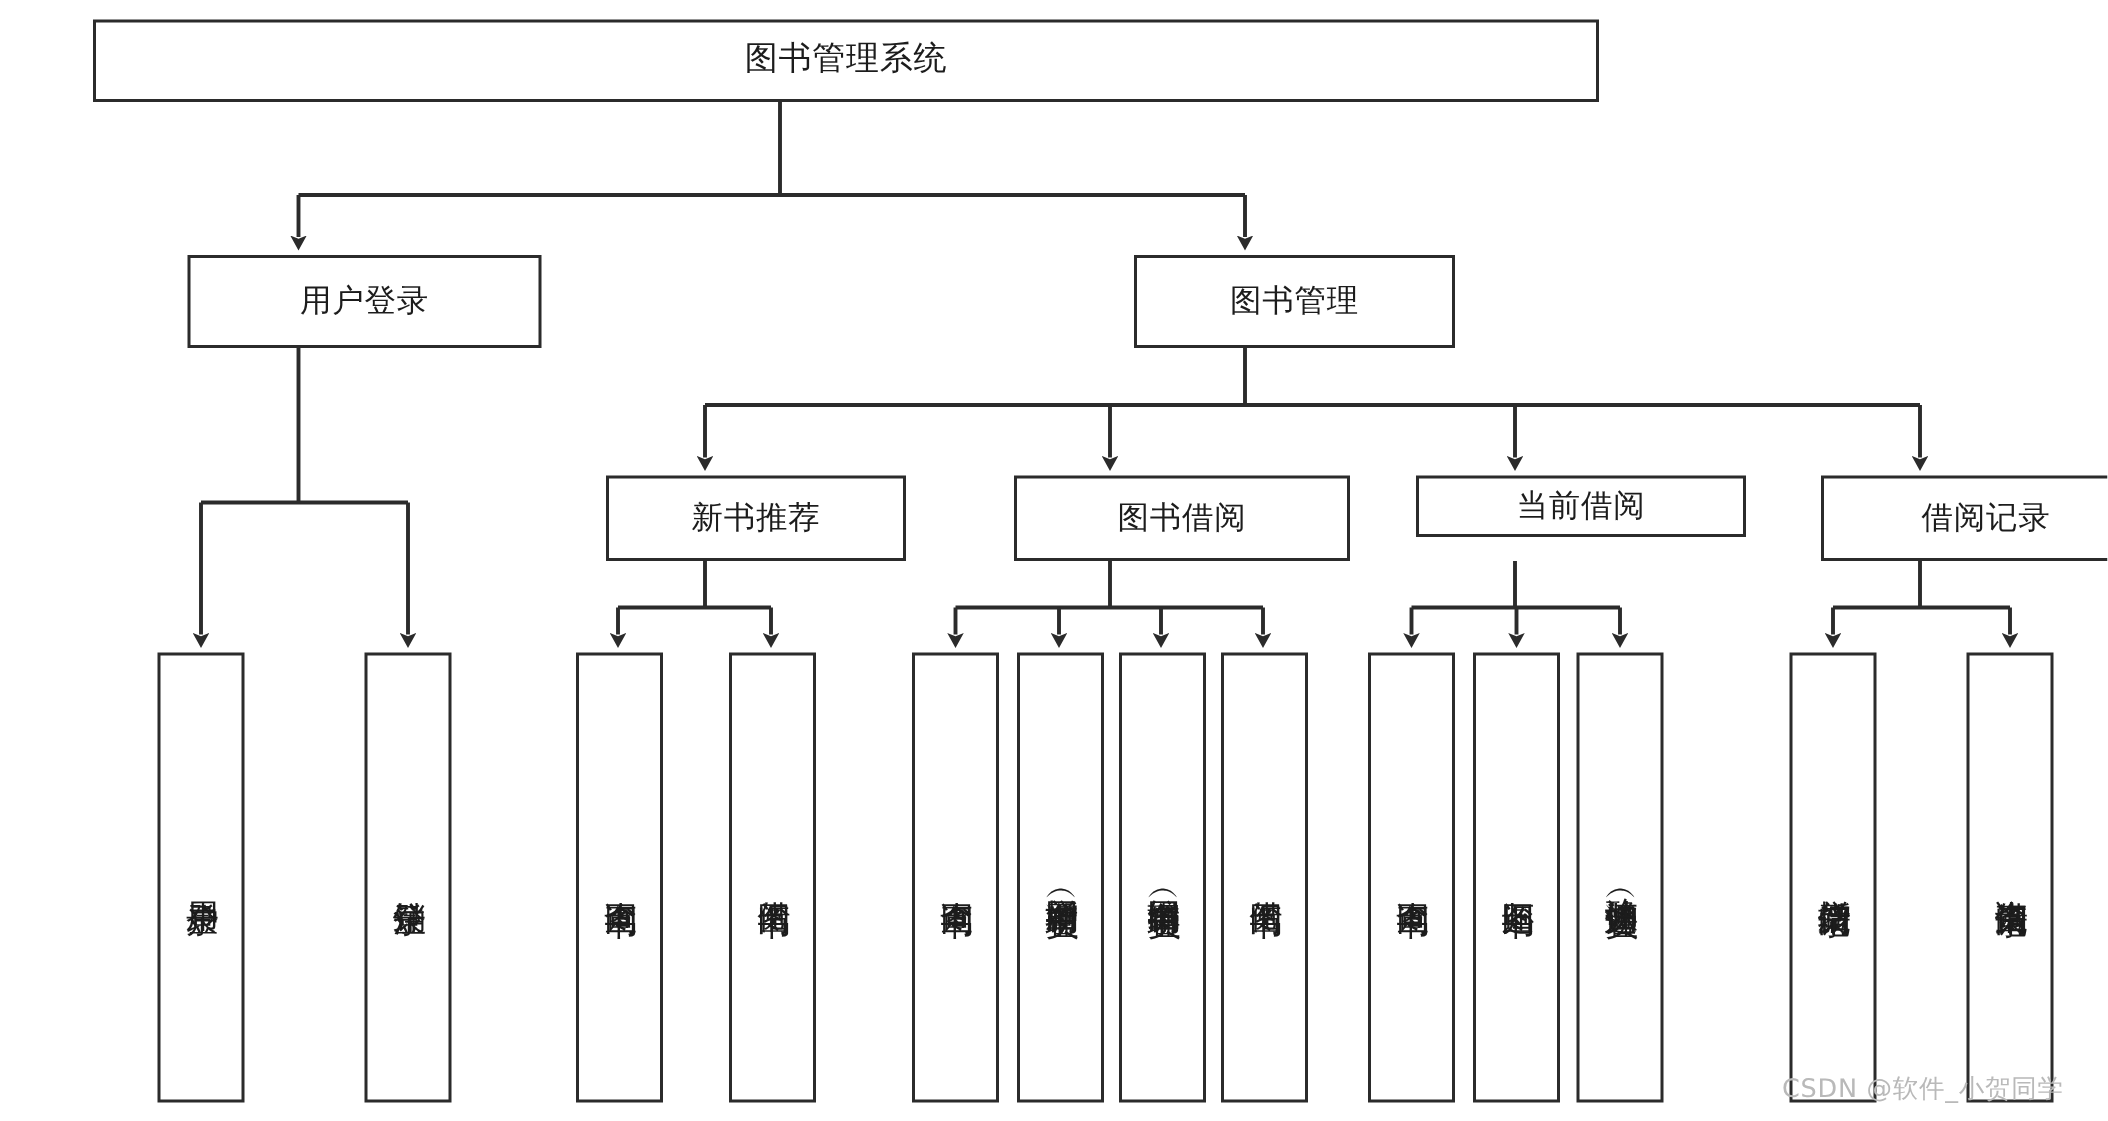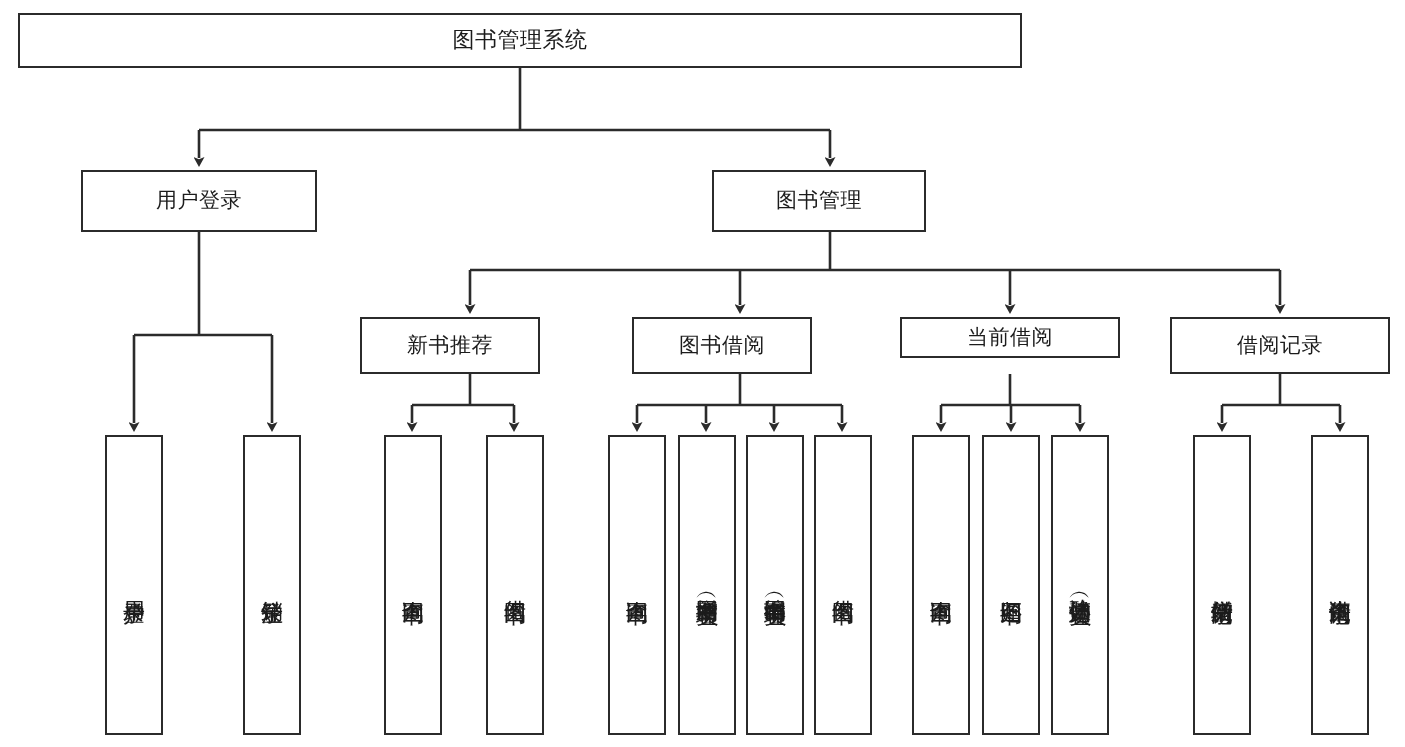--- a/index.html
+++ b/index.html
@@ -31,20 +31,21 @@
     color: #1c1c1c;
     display: flex;
     align-items: center;
     justify-content: center;
     text-align: center;
   }
   .node.h {
     font-size: 21px;
     line-height: 1.2;
     letter-spacing: 0.5px;
+    margin-left: 44px;
   }
   .node.root {
     font-size: 22px;
     border-width: 2px;
   }
   .node.v {
     writing-mode: vertical-rl;
     text-orientation: upright;
     font-size: 22px;
     line-height: 1.18;
@@ -112,22 +113,22 @@
       <path d="M1222,405 L1222,423" marker-end="url(#arw)"></path>
       <path d="M1340,405 L1340,423" marker-end="url(#arw)"></path>
     </g>
   </svg>
 
   <div class="node h root" style="left:18px; top:13px; width:1004px; height:55px;">图书管理系统</div>
 
   <div class="node h" style="left:81px; top:170px; width:236px; height:62px;">用户登录</div>
   <div class="node h" style="left:712px; top:170px; width:214px; height:62px;">图书管理</div>
 
-  <div class="node h" style="left:360px; top:317px; width:180px; height:57px;">新书推荐</div>
-  <div class="node h" style="left:632px; top:317px; width:180px; height:57px;">图书借阅</div>
+  <div class="node h" style="left:360px; top:317px; width:200px; height:57px;">新书推荐</div>
+  <div class="node h" style="left:632px; top:317px; width:224px; height:57px;">图书借阅</div>
   <div class="node h" style="left:900px; top:317px; width:220px; height:41px;">当前借阅</div>
   <div class="node h" style="left:1170px; top:317px; width:220px; height:57px;">借阅记录</div>
 
   <div class="node v" style="left:105px; top:435px; width:58px; height:300px;">用户登录</div>
   <div class="node v" style="left:243px; top:435px; width:58px; height:300px;">注销登录</div>
 
   <div class="node v" style="left:384px; top:435px; width:58px; height:300px;">查询图书</div>
   <div class="node v" style="left:486px; top:435px; width:58px; height:300px;">借阅图书</div>
 
   <div class="node v" style="left:608px; top:435px; width:58px; height:300px;">查询图书</div>
@@ -135,14 +136,15 @@
   <div class="node v" style="left:746px; top:435px; width:58px; height:300px;">编辑图书（管理员）</div>
   <div class="node v" style="left:814px; top:435px; width:58px; height:300px;">借阅图书</div>
 
   <div class="node v" style="left:912px; top:435px; width:58px; height:300px;">查询图书</div>
   <div class="node v" style="left:982px; top:435px; width:58px; height:300px;">归还图书</div>
   <div class="node v" style="left:1051px; top:435px; width:58px; height:300px;">确认归还（管理员）</div>
 
   <div class="node v" style="left:1193px; top:435px; width:58px; height:300px;">新增借阅记录</div>
   <div class="node v" style="left:1311px; top:435px; width:58px; height:300px;">查询借阅记录</div>
 
+  <div class="watermark" style="left:1188px; top:714px;">CSDN @软件_小贺同学</div>
 
 </div>
 
 </body></html>

